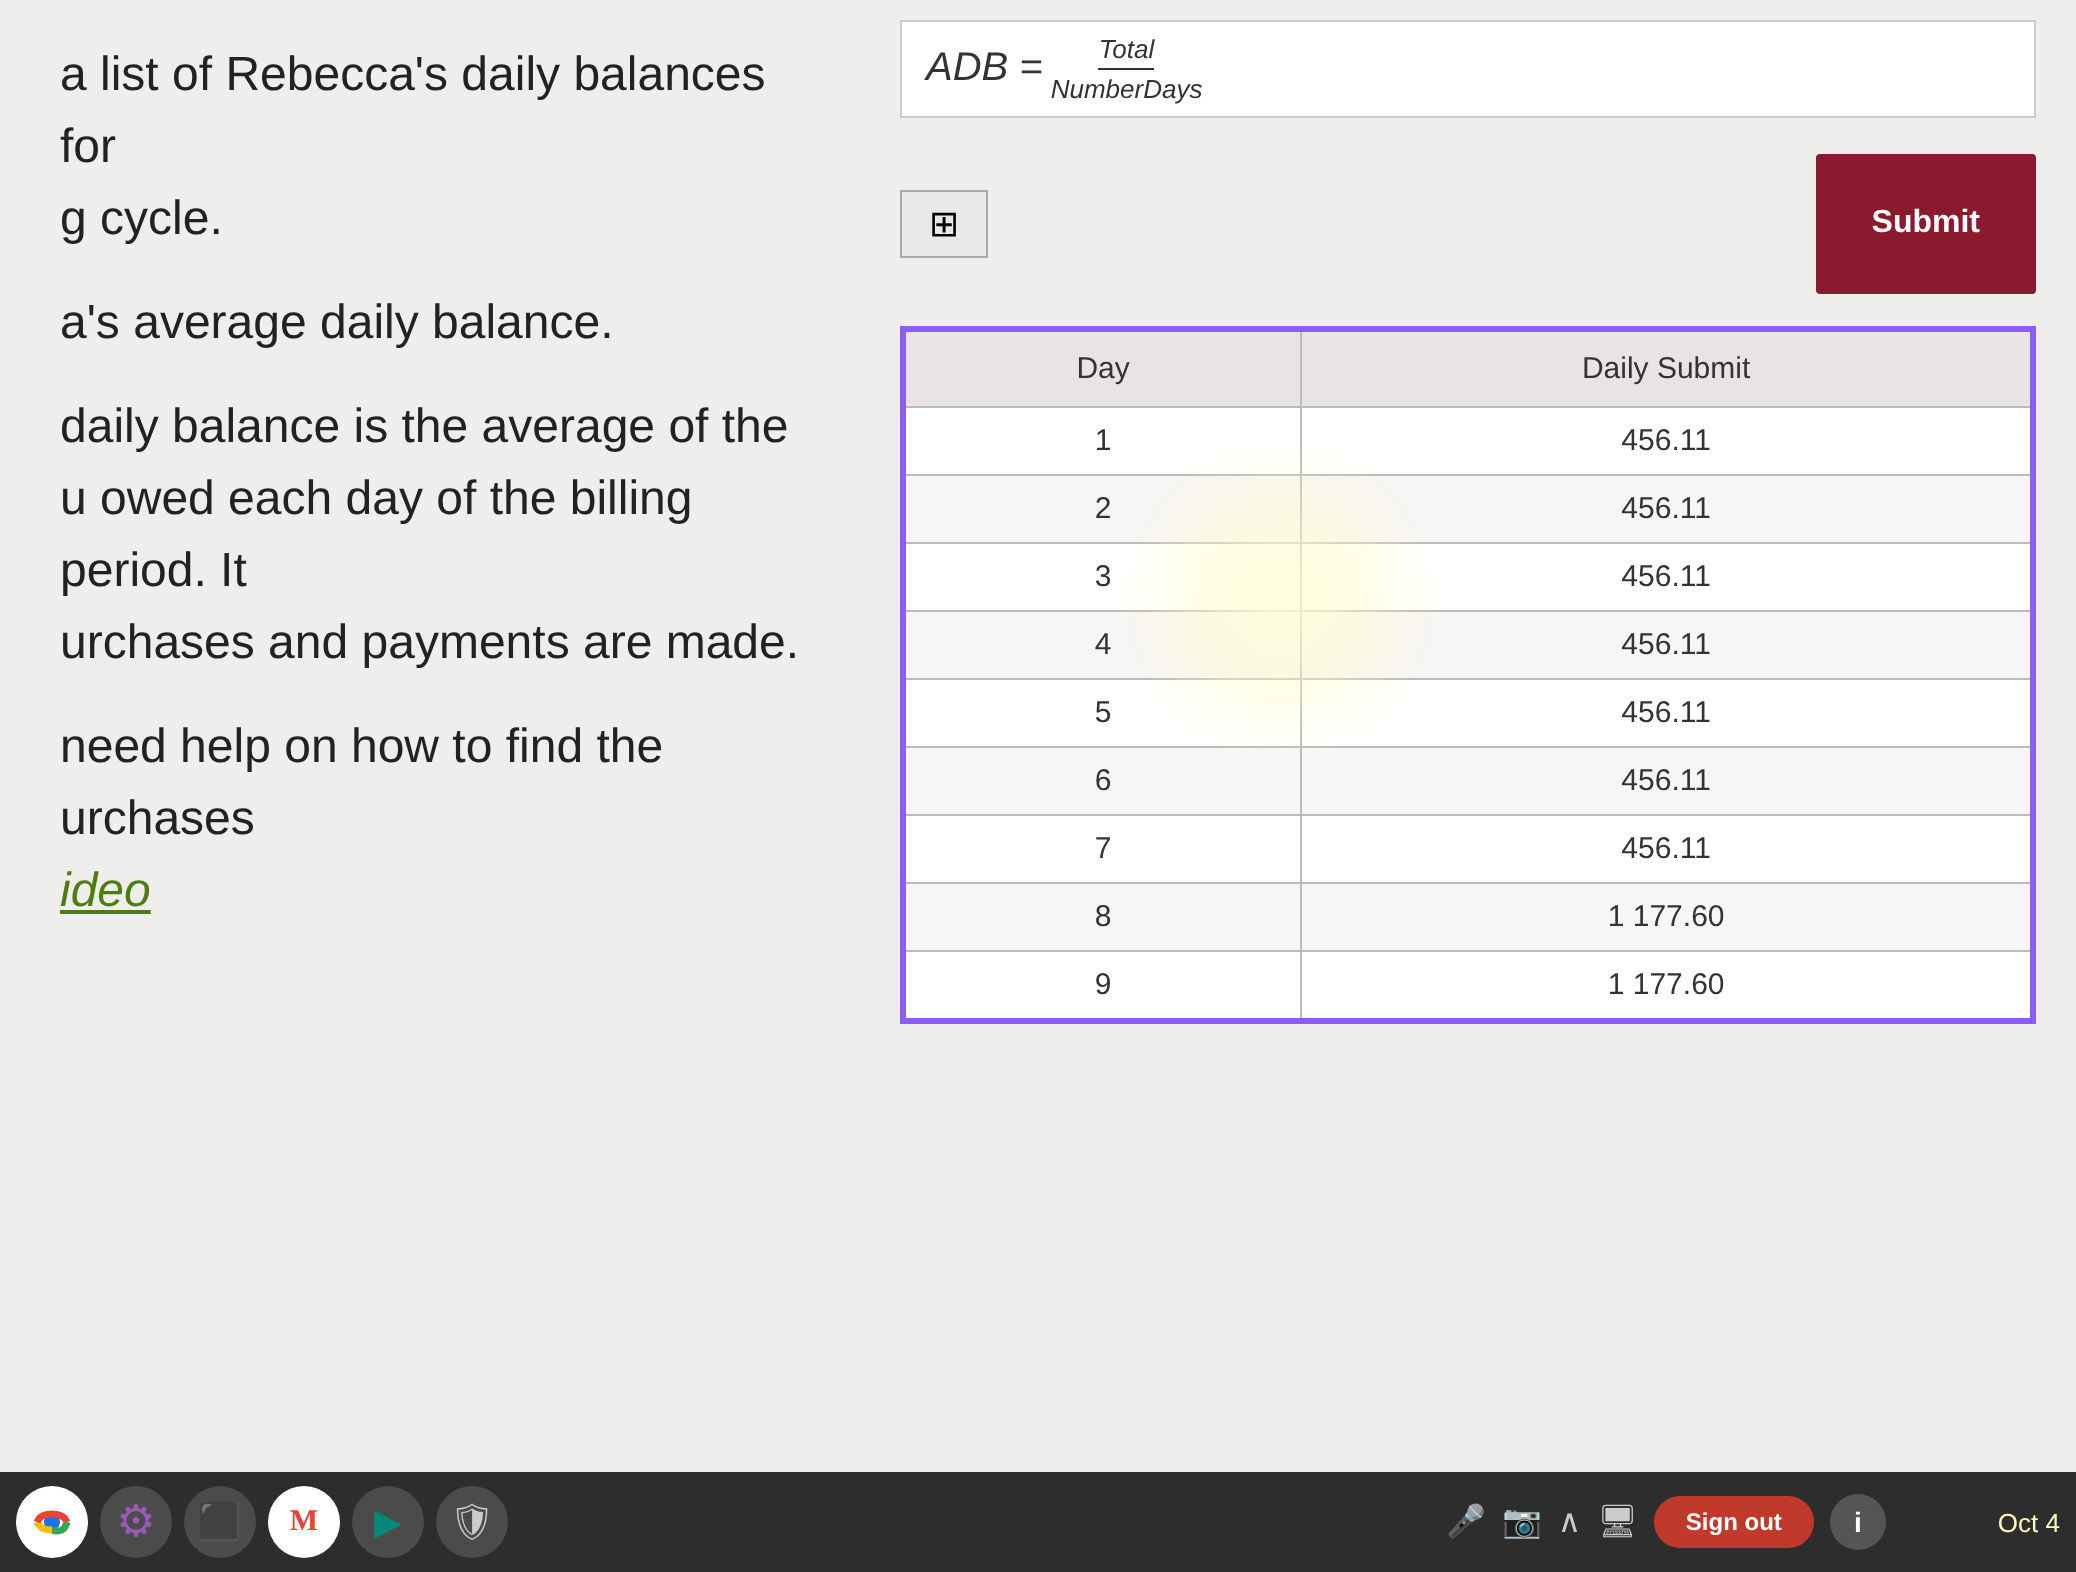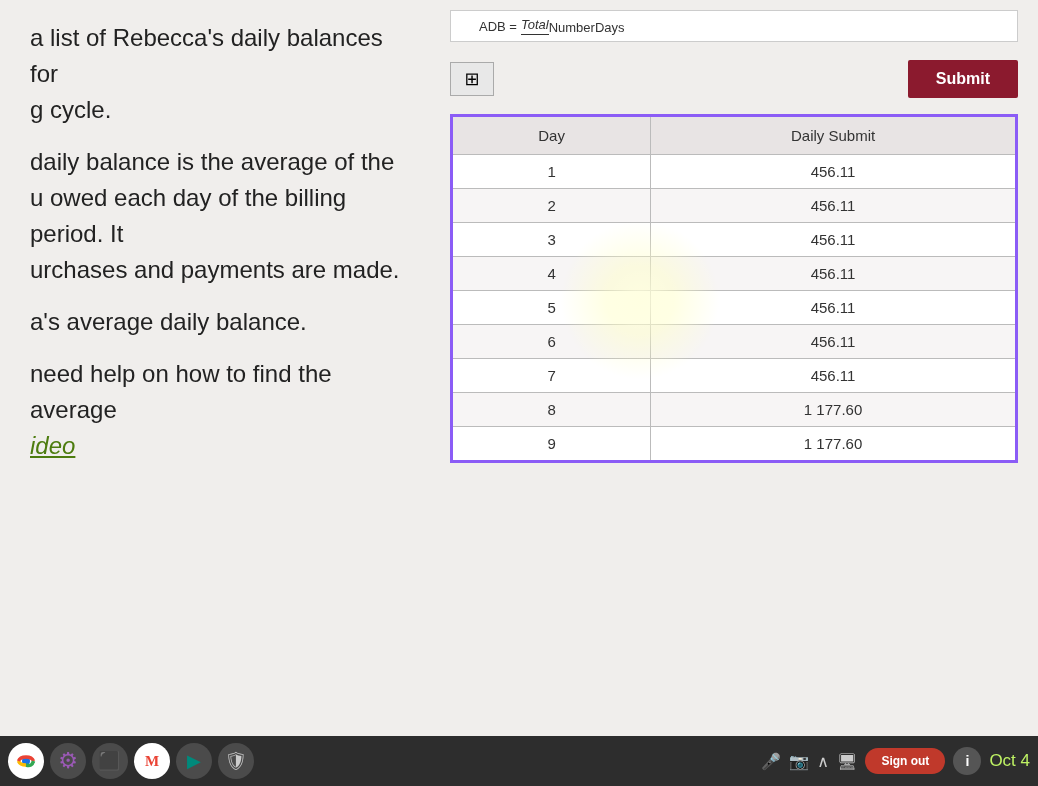--- a/index.html
+++ b/index.html
@@ -66,40 +66,41 @@
       padding: 6px 12px;
       font-size: 15px;
       color: #333;
       display: flex;
       align-items: center;
       gap: 4px;
       flex: 1;
     }
 
     .formula-text {
-      font-size: 13px;
-      margin-left: 16px;
+      font-style: italic;
+      font-size: 20px;
     }
 
     .formula-fraction {
       display: inline-flex;
-      flex-direction: row;
+      flex-direction: column;
       align-items: center;
       font-size: 13px;
       vertical-align: middle;
     }
 
     .fraction-top {
       border-bottom: 1px solid #333;
       padding-bottom: 2px;
       font-style: italic;
     }
 
     .fraction-bottom {
       padding-top: 2px;
+      font-style: italic;
       text-align: right;
     }
 
     
     .tools-row {
       display: flex;
       align-items: center;
       justify-content: space-between;
       margin-bottom: 6px;
     }
@@ -113,21 +114,21 @@
       align-items: center;
       justify-content: center;
       cursor: pointer;
       font-size: 18px;
     }
 
     .submit-btn {
       background: #8b1a2e;
       color: white;
       border: none;
-      padding: 10px 28px;
+      padding: 26px 28px;
       font-size: 16px;
       font-weight: bold;
       cursor: pointer;
       border-radius: 2px;
     }
 
     
     .data-table {
       width: 100%;
       border-collapse: collapse;
@@ -224,22 +225,23 @@
       color: white;
       display: flex;
       align-items: center;
       justify-content: center;
       font-size: 14px;
       font-weight: bold;
       cursor: pointer;
     }
 
     .taskbar-date {
-      color: #bef264;
-      font-size: 17px;
+      color: #fef9c3;
+      font-size: 13px;
+      margin-left: 48px;
     }
 
     
     .light-burst {
       position: absolute;
       top: 220px;
       left: 560px;
       width: 160px;
       height: 160px;
       background: radial-gradient(circle, rgba(255,255,220,0.85) 0%, rgba(255,255,200,0.5) 30%, transparent 70%);
@@ -251,29 +253,29 @@
 <body>
 
 <div class="main-content">
 
   <div class="left-panel">
     <p class="left-text">
       <span>a list of Rebecca's daily balances for</span><br>
       <span>g cycle.</span>
     </p>
     <p class="left-text">
+      <span>a's average daily balance.</span>
+    </p>
+    <p class="left-text">
       <span>daily balance is the average of the</span><br>
       <span>u owed each day of the billing period. It</span><br>
       <span>urchases and payments are made.</span>
     </p>
     <p class="left-text">
-      <span>a's average daily balance.</span>
-    </p>
-    <p class="left-text">
-      <span>need help on how to find the average</span><br>
+      <span>need help on how to find the urchases</span><br>
       <a class="italic-link">ideo</a>
     </p>
   </div>
 
   <div class="right-panel">
 
     <div class="formula-row">
       <div class="formula-box">
         <span class="formula-text">ADB =</span>
         <div class="formula-fraction">

